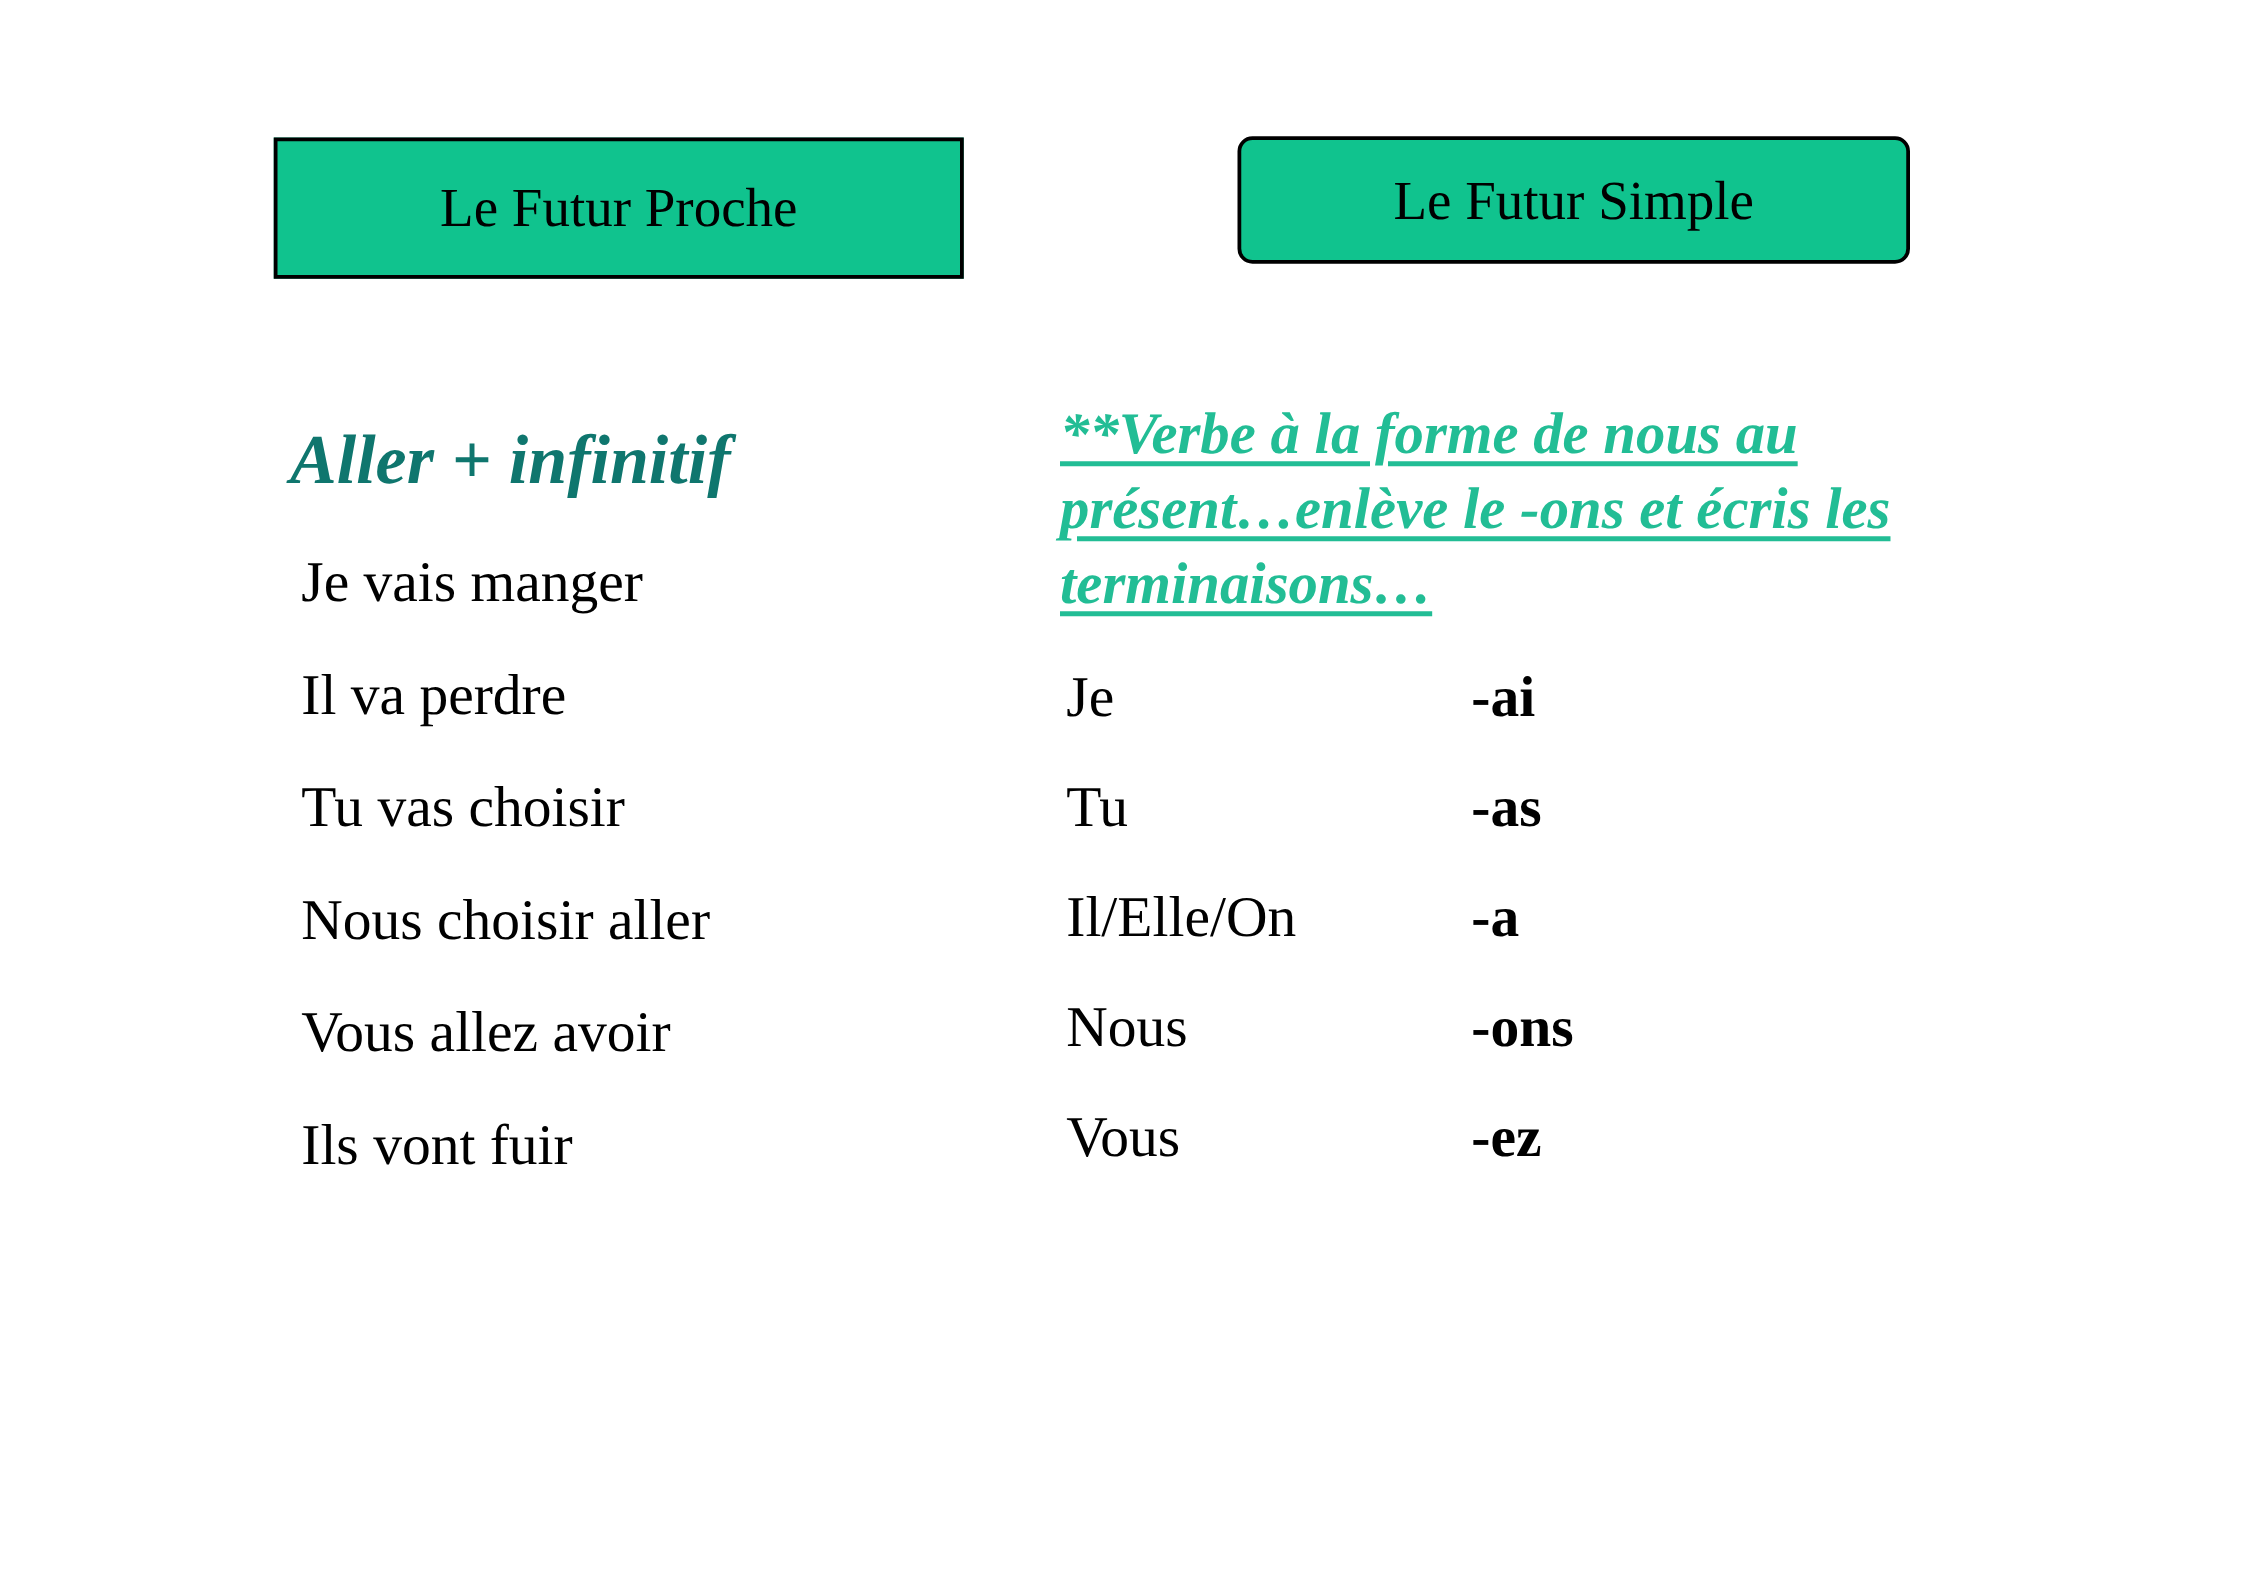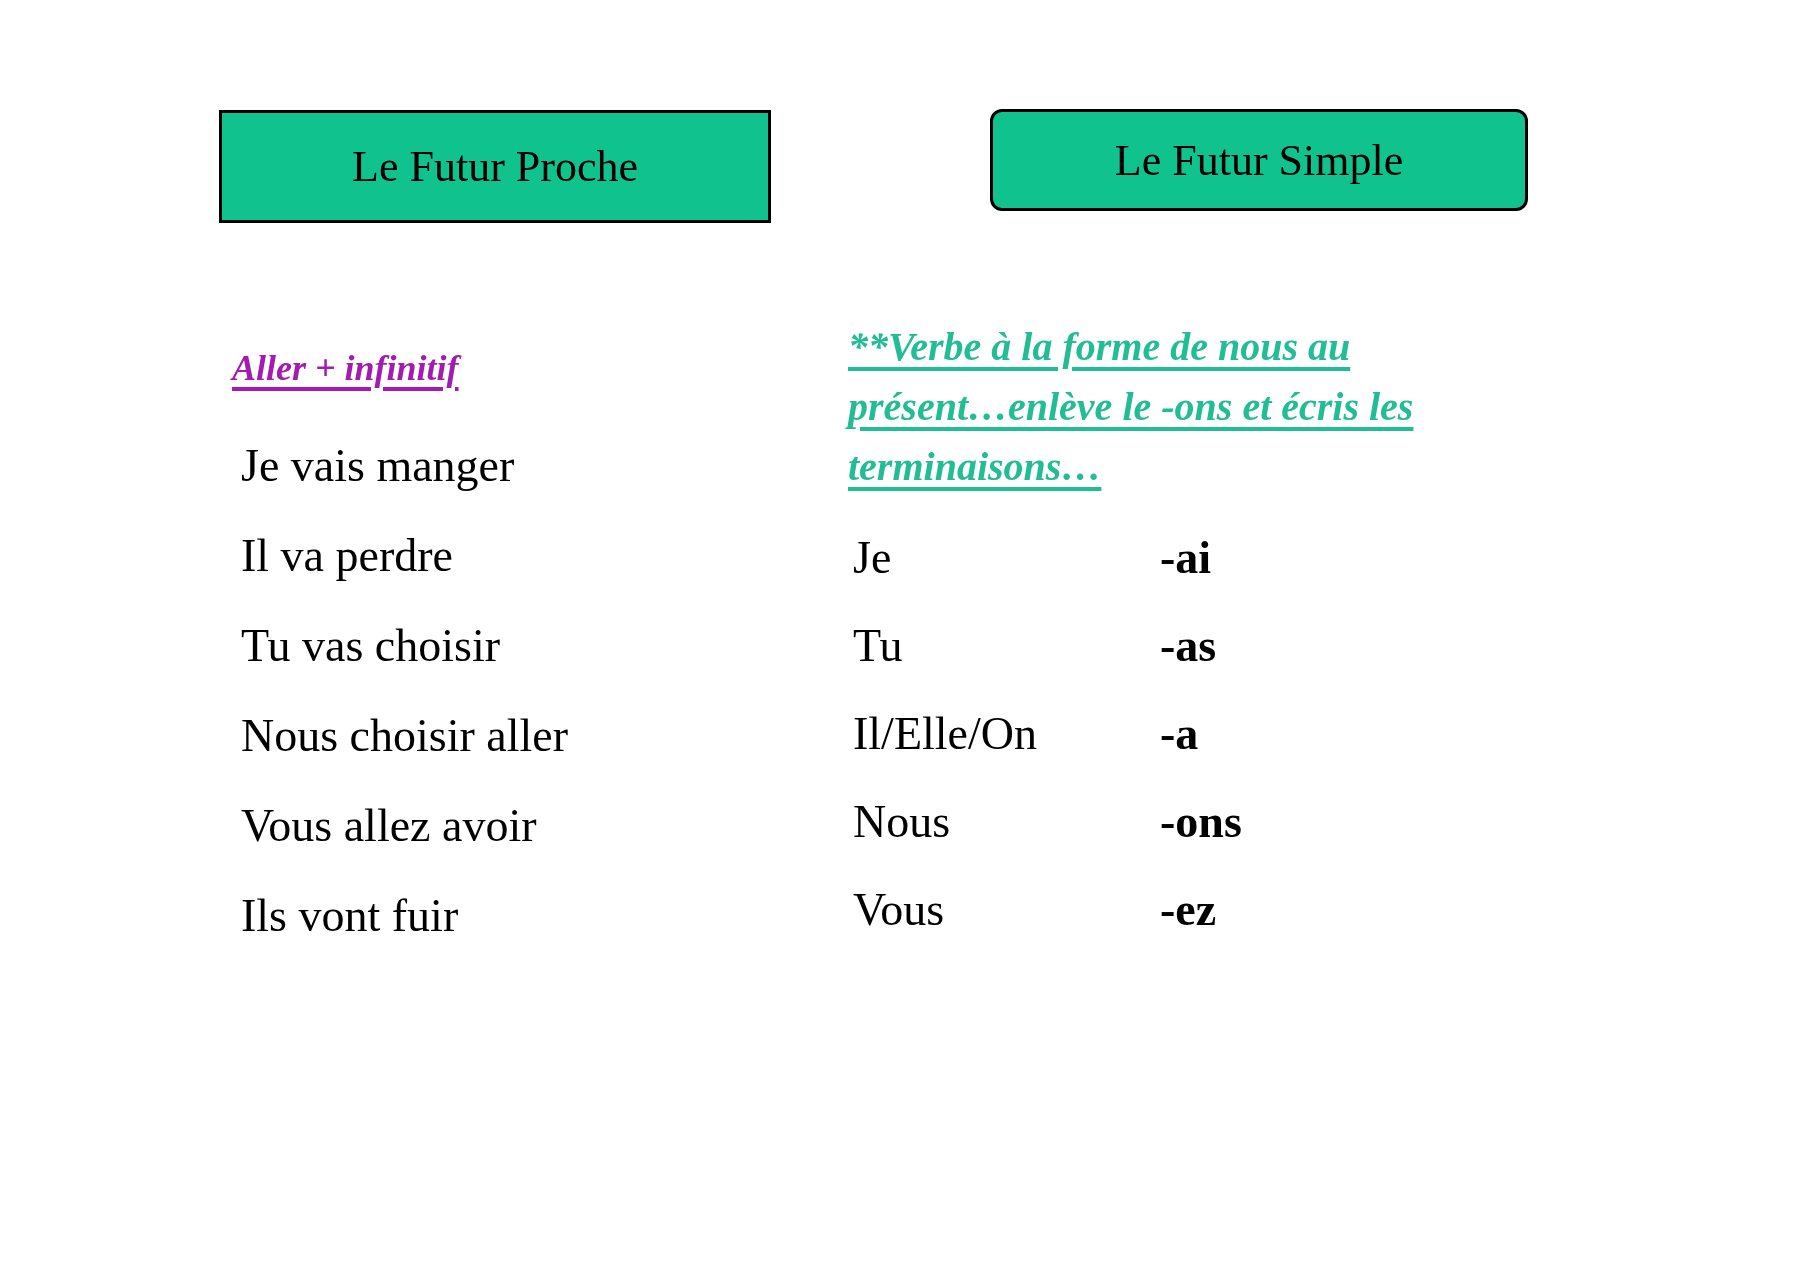--- a/index.html
+++ b/index.html
@@ -41,26 +41,25 @@
     width: 538px;
     height: 102px;
     border-radius: 12px;
   }
 
   
   .aller-heading {
     position: absolute;
     left: 232px;
     top: 342px;
-    font-size: 36px;
+    font-size: 56px;
     line-height: 52px;
     font-weight: bold;
     font-style: italic;
-    color: #a21caf;
-    text-decoration: underline;
+    color: #0f766e;
     text-decoration-thickness: 4px;
     text-underline-offset: 7px;
   }
   .example-list {
     position: absolute;
     left: 241px;
     top: 420px;
     margin: 0;
     padding: 0;
     list-style: none;
@@ -71,21 +70,21 @@
     display: flex;
     align-items: center;
   }
 
   
   .rule-heading {
     position: absolute;
     left: 848px;
     top: 317px;
     width: 760px;
-    font-size: 40px;
+    font-size: 47px;
     line-height: 60px;
     font-weight: bold;
     font-style: italic;
     color: #22bd95;
   }
   .rule-heading div {
     text-decoration: underline;
     text-decoration-thickness: 4px;
     text-underline-offset: 7px;
   }
@@ -94,20 +93,21 @@
     position: absolute;
     left: 853px;
     top: 513px;
     font-size: 46px;
   }
   .endings-row {
     height: 88px;
     display: grid;
     grid-template-columns: 307px auto;
     align-items: center;
+    gap: 17px;
   }
   .endings-row .ending {
     font-weight: bold;
   }
 </style>
 </head>
 <body>
 
 <div class="slide">
 

